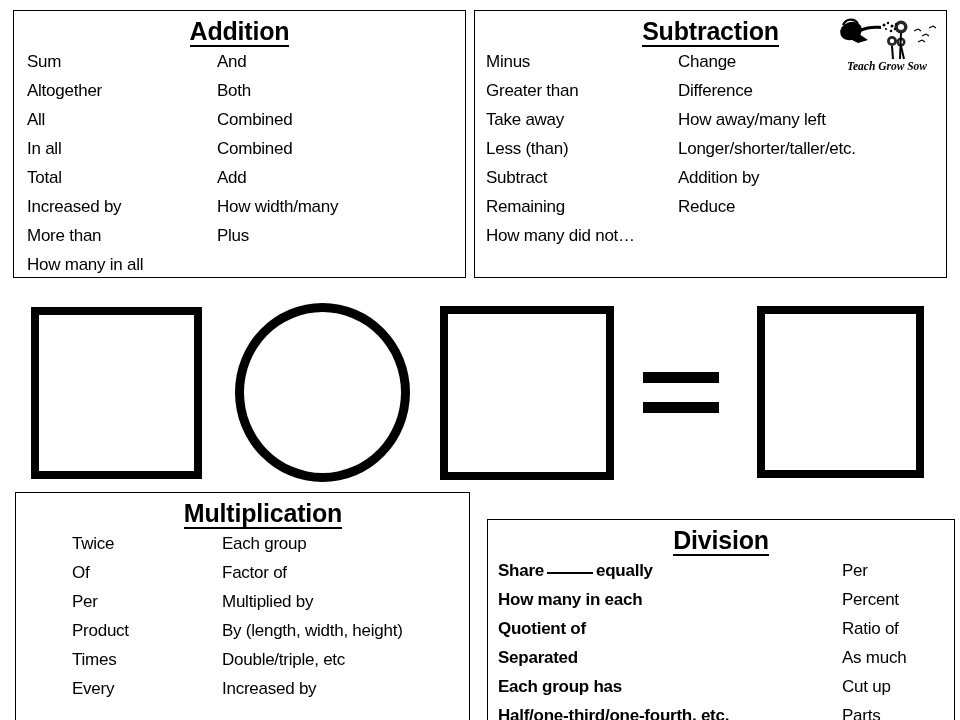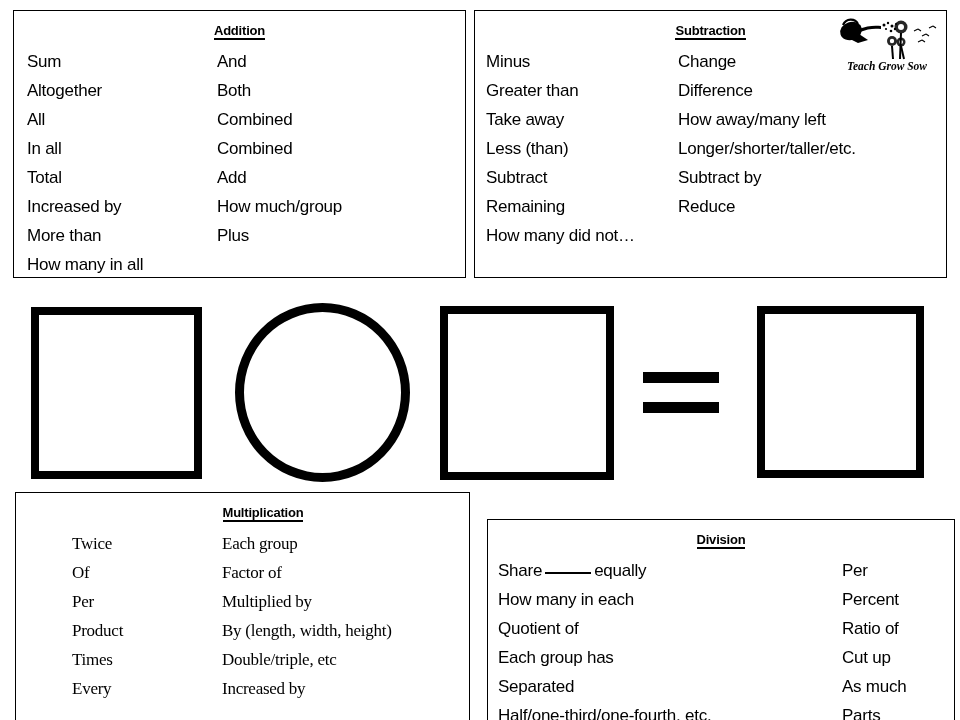--- a/index.html
+++ b/index.html
@@ -32,21 +32,21 @@
     box-sizing: border-box;
   }
   #box-addition      { left: 13px;  top: 10px;  width: 453px; height: 268px; }
   #box-subtraction   { left: 474px; top: 10px;  width: 473px; height: 268px; }
   #box-multiplication{ left: 15px;  top: 492px; width: 455px; height: 250px; padding-left: 41px; }
   #box-division      { left: 487px; top: 519px; width: 468px; height: 213px; }
 
   .box-title {
     text-align: center;
     font-weight: bold;
-    font-size: 13px;
+    font-size: 25px;
     line-height: 28px;
     letter-spacing: -0.2px;
     margin: 6px 0 0 0;
     position: relative;
   }
   .box-title span {
     border-bottom: 2px solid #000000;
     padding-bottom: 0px;
   }
 
@@ -64,25 +64,25 @@
     letter-spacing: -0.25px;
     white-space: pre;
   }
   .col-a { flex: 0 0 auto; }
   .col-b { flex: 0 0 auto; }
 
   
   #box-addition       .col-a { width: 190px; }
   #box-subtraction    .col-a { width: 192px; }
   #box-multiplication .col-a { width: 150px; }
-  #box-division       .col-a { width: 344px; }
+  #box-division       .col-a { width: 344px; font-weight: bold; }
 
   #box-subtraction .rows { padding-left: 11px; }
   #box-division    .rows { padding-left: 10px; }
-  #box-multiplication .rows { padding-left: 15px; font-family: Liberation Serif, serif; }
+  #box-multiplication .rows { padding-left: 15px; }
 
   .blank-line {
     display: inline-block;
     width: 46px;
     border-bottom: 2px solid #000000;
     vertical-align: 2px;
     margin: 0 3px;
   }
 
   
@@ -155,21 +155,21 @@
       <div class="row">
         <span class="col-a">In all</span>
         <span class="col-b">Combined</span>
       </div>
       <div class="row">
         <span class="col-a">Total</span>
         <span class="col-b">Add</span>
       </div>
       <div class="row">
         <span class="col-a">Increased by</span>
-        <span class="col-b">How much/group</span>
+        <span class="col-b">How width/many</span>
       </div>
       <div class="row">
         <span class="col-a">More than</span>
         <span class="col-b">Plus</span>
       </div>
       <div class="row">
         <span class="col-a">How many in all</span>
         <span class="col-b"></span>
       </div>
     </div>
@@ -228,21 +228,21 @@
       <div class="row">
         <span class="col-a">Take away</span>
         <span class="col-b">How away/many left</span>
       </div>
       <div class="row">
         <span class="col-a">Less (than)</span>
         <span class="col-b">Longer/shorter/taller/etc.</span>
       </div>
       <div class="row">
         <span class="col-a">Subtract</span>
-        <span class="col-b">Subtract by</span>
+        <span class="col-b">Addition by</span>
       </div>
       <div class="row">
         <span class="col-a">Remaining</span>
         <span class="col-b">Reduce</span>
       </div>
       <div class="row">
         <span class="col-a">How many did not…</span>
         <span class="col-b"></span>
       </div>
     </div>
@@ -300,27 +300,27 @@
       </div>
       <div class="row">
         <span class="col-a">How many in each</span>
         <span class="col-b">Percent</span>
       </div>
       <div class="row">
         <span class="col-a">Quotient of</span>
         <span class="col-b">Ratio of</span>
       </div>
       <div class="row">
+        <span class="col-a">Separated</span>
+        <span class="col-b">As much</span>
+      </div>
+      <div class="row">
         <span class="col-a">Each group has</span>
         <span class="col-b">Cut up</span>
       </div>
       <div class="row">
-        <span class="col-a">Separated</span>
-        <span class="col-b">As much</span>
-      </div>
-      <div class="row">
         <span class="col-a">Half/one-third/one-fourth, etc.</span>
         <span class="col-b">Parts</span>
       </div>
     </div>
   </div>
 
 </div>
 
 </body></html>

